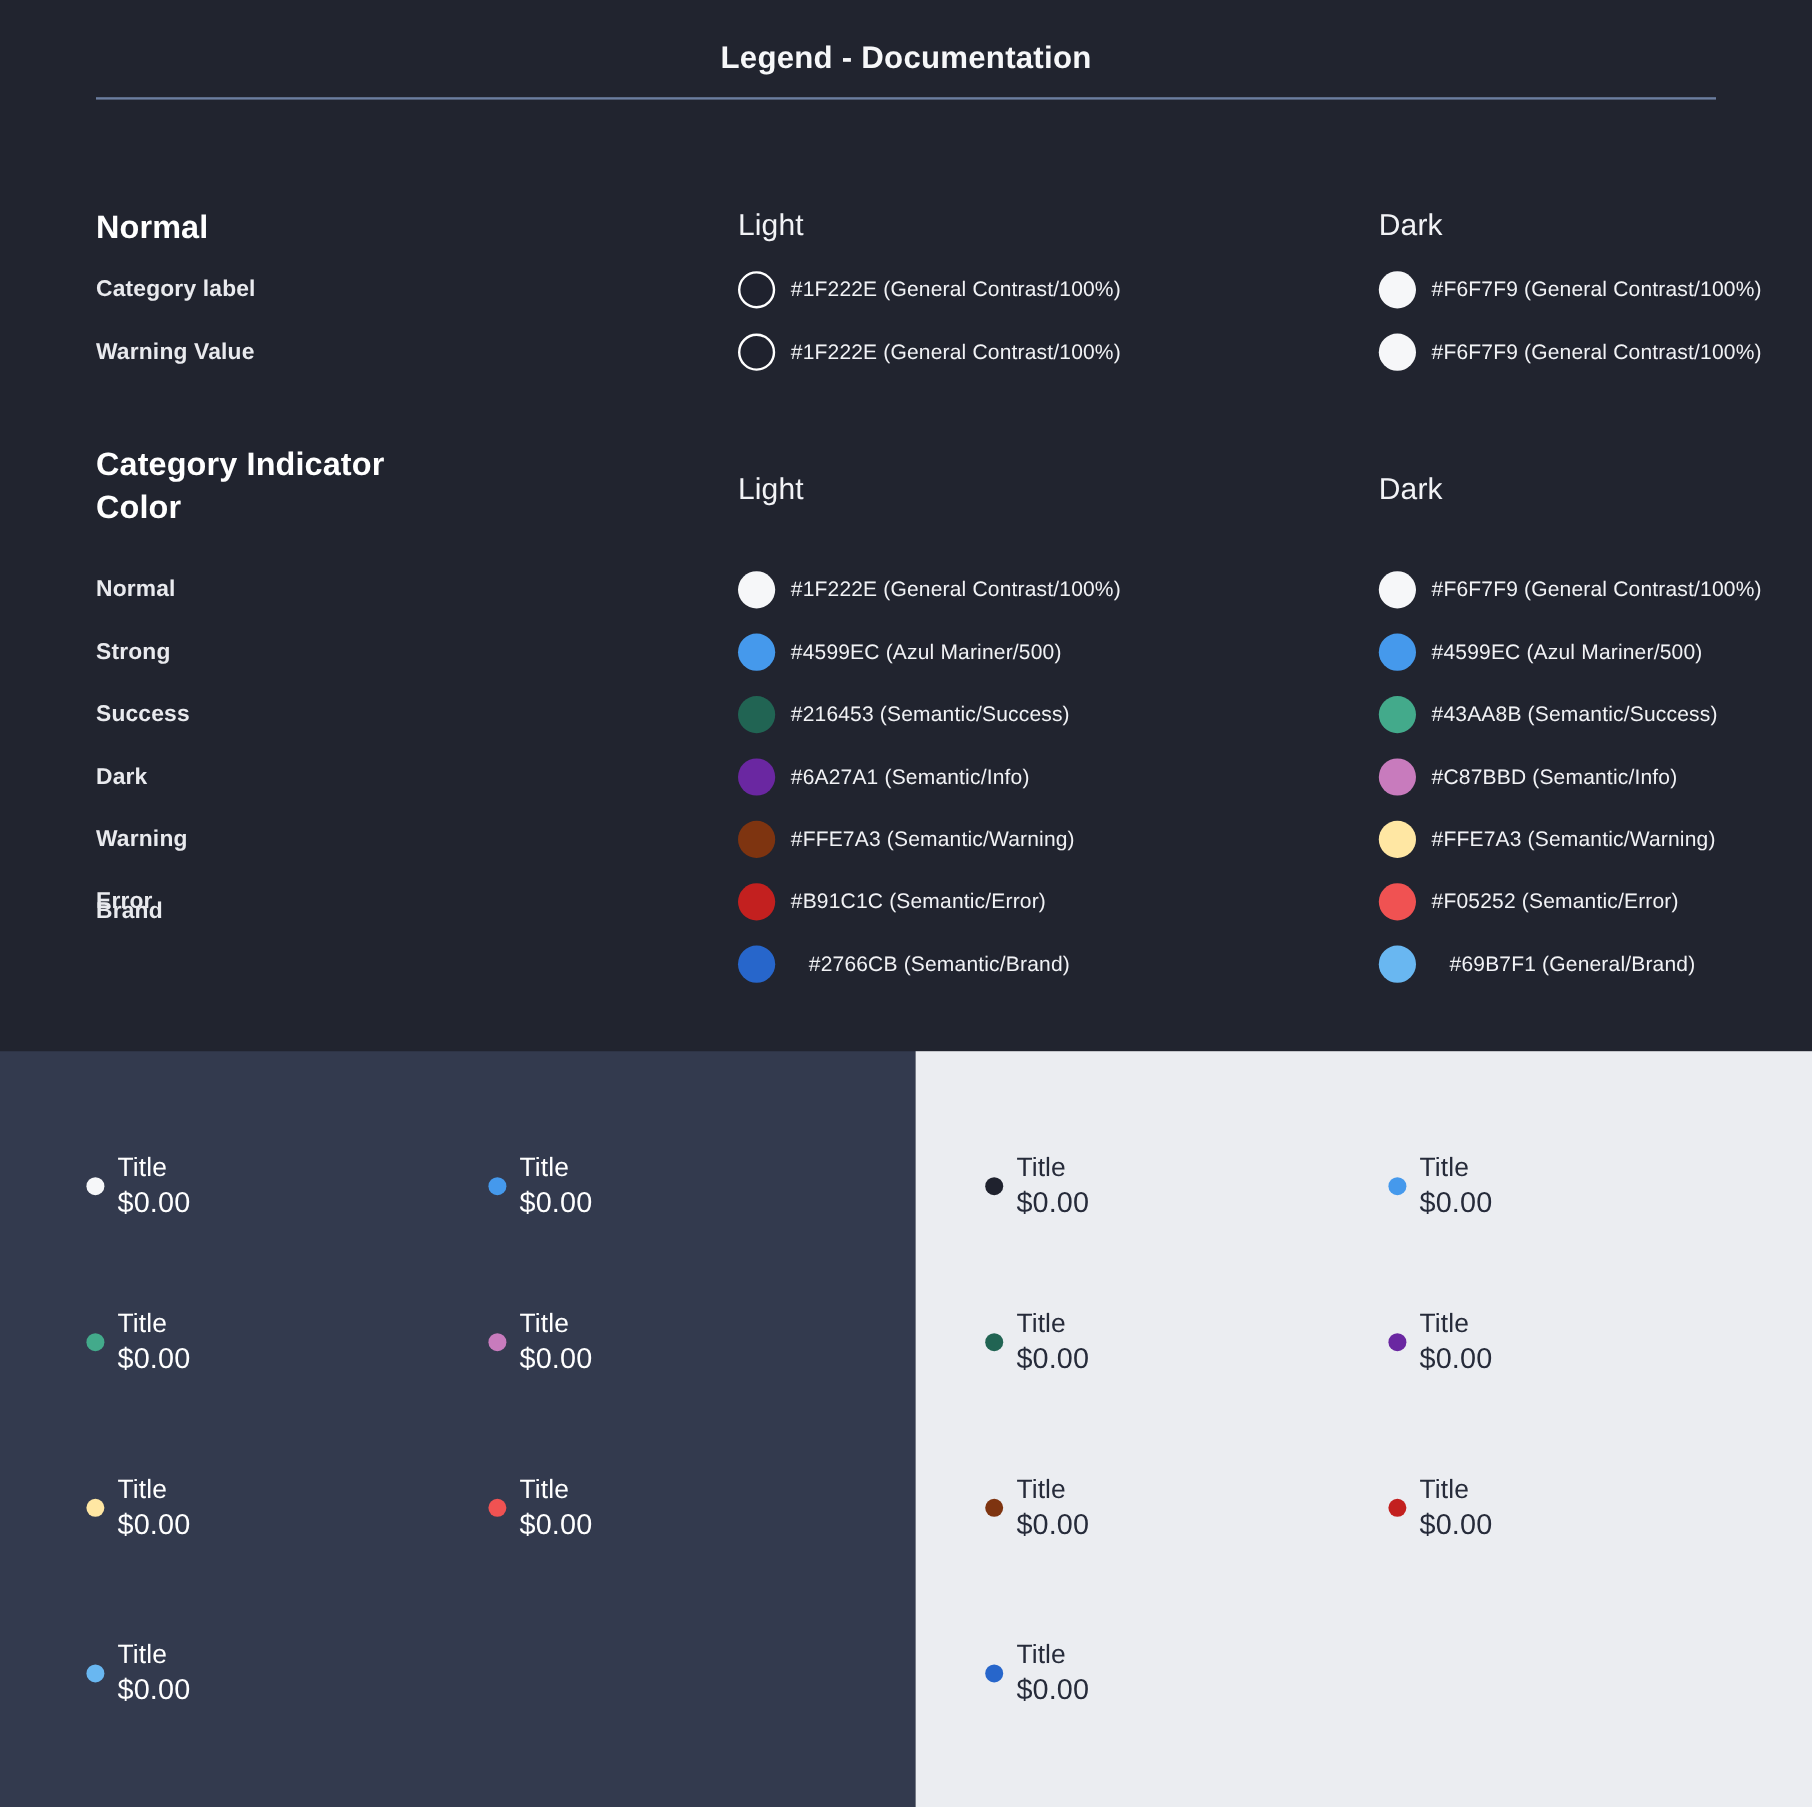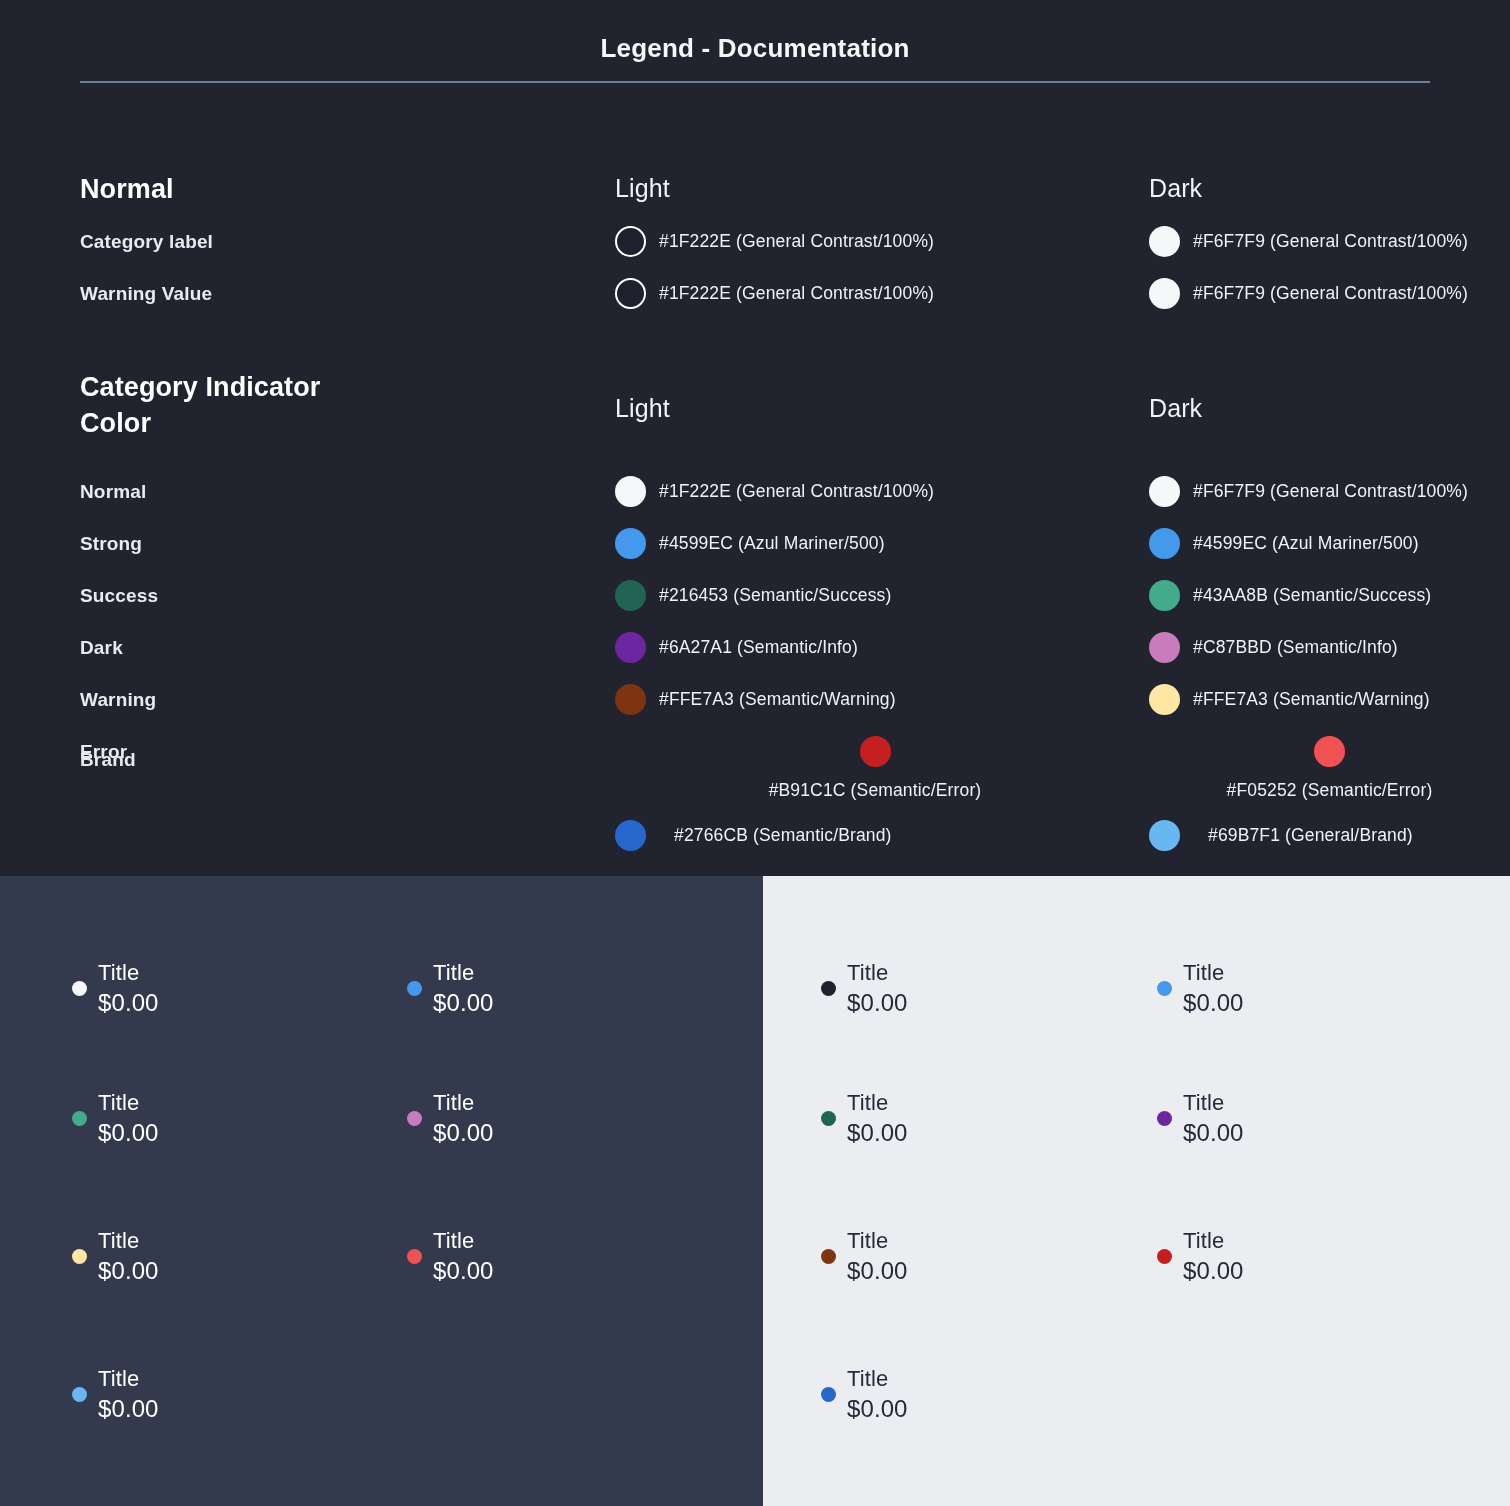--- a/index.html
+++ b/index.html
@@ -113,22 +113,22 @@
   .row-y3 { top: 637px; }
   .row-y4 { top: 689px; }
   .row-y5 { top: 741px; }
   .row-y6 { top: 749px; }
 
   .sw-y0 { top: 476px; }
   .sw-y1 { top: 528px; }
   .sw-y2 { top: 580px; }
   .sw-y3 { top: 632px; }
   .sw-y4 { top: 684px; }
-  .sw-y5 { top: 736px; flex-direction: column; }
-  .sw-y6 { top: 820px; gap: 28px; }
+  .sw-y5 { top: 736px; }
+  .sw-y6 { top: 788px; gap: 28px; }
 
   .abs { position: absolute; }
 
   
   .preview-wrap {
     position: absolute;
     left: 0; top: 876px;
     width: 1510px;
     height: 630px;
     display: flex;

